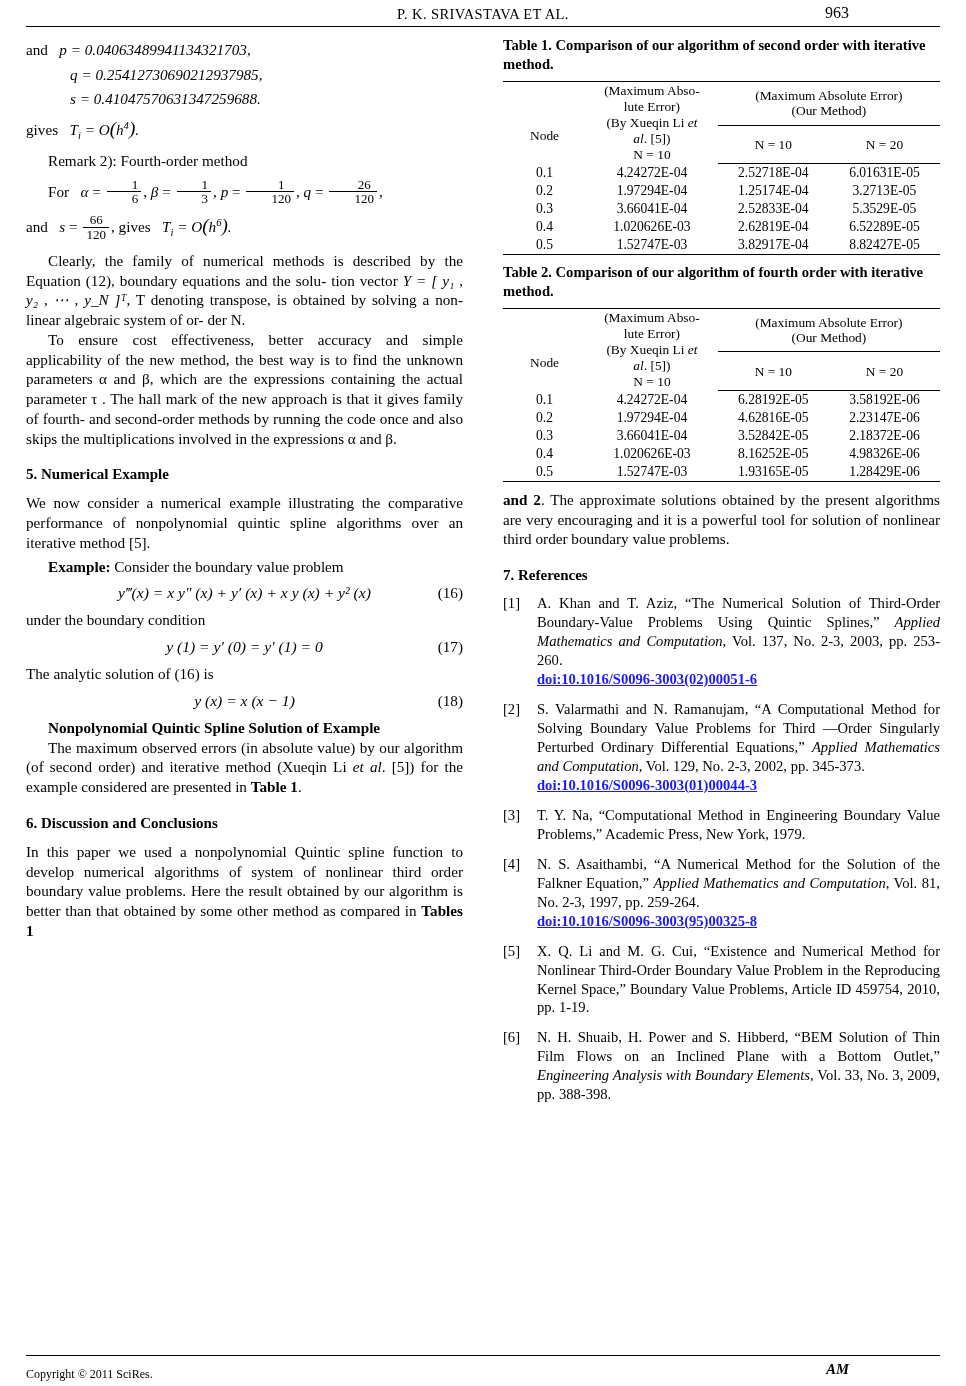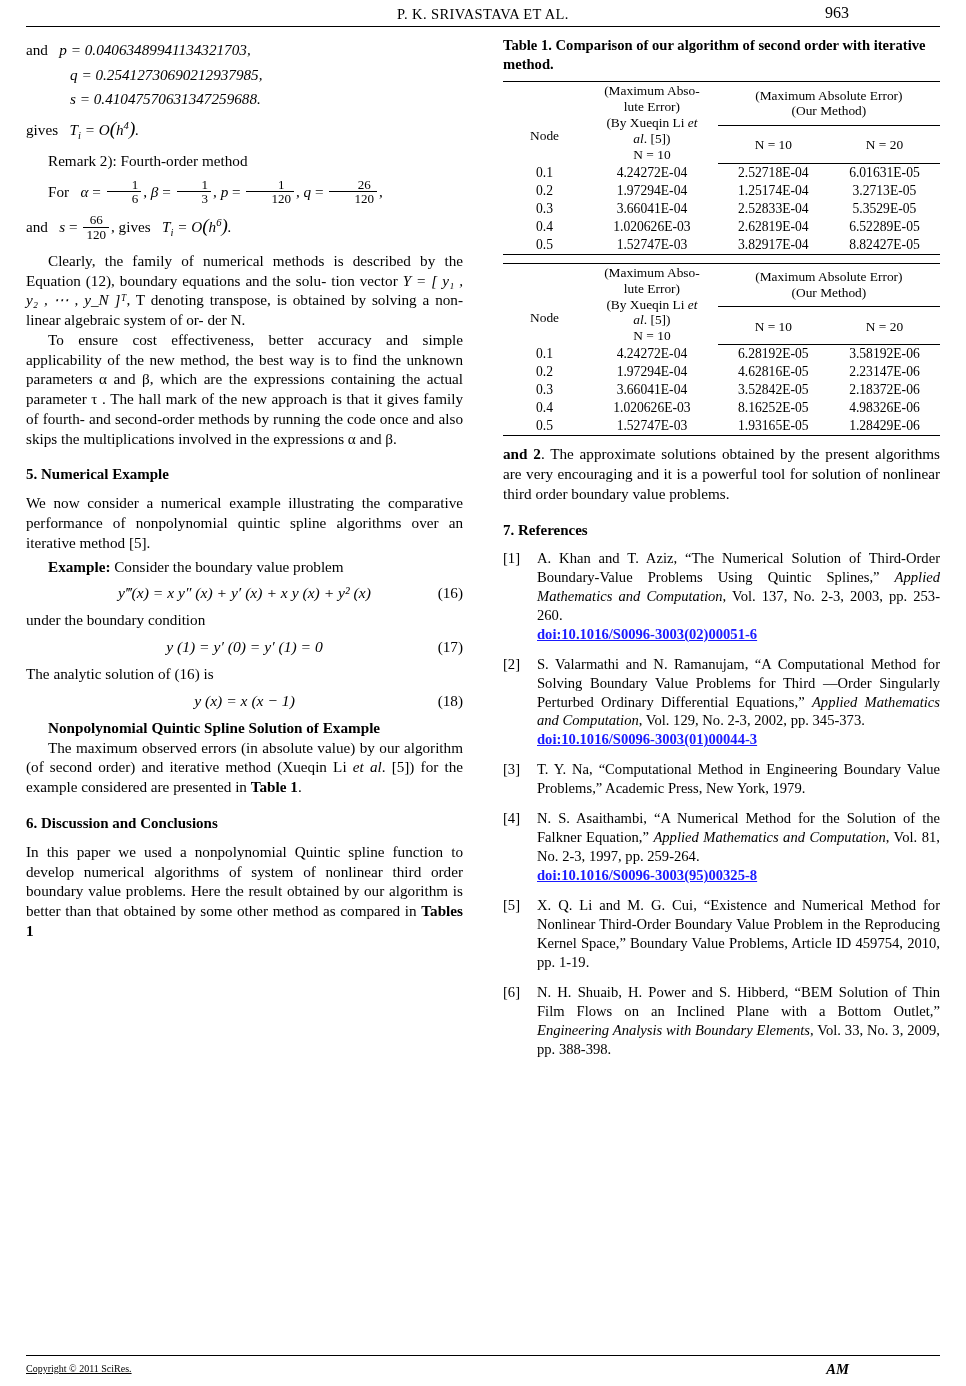--- a/index.html
+++ b/index.html
@@ -157,23 +157,22 @@
     position: absolute;
     left: 26px;
     bottom: 30px;
     width: 914px;
     height: 1px;
     background: #000;
   }
   .footer-left {
     position: absolute;
     left: 26px;
-    bottom: 12px;
-    font-size: 10px;
-    text-decoration: underline;
+    bottom: 4px;
+    font-size: 12px;
   }
   .footer-right {
     position: absolute;
     right: 26px;
     bottom: 8px;
     font-size: 14.6px;
     font-style: italic;
     font-weight: bold;
   }
   .it { font-style: italic; }
@@ -337,20 +336,21 @@
               <td>0.5</td>
               <td>1.52747E-03</td>
               <td>3.82917E-04</td>
               <td>8.82427E-05</td>
             </tr>
       </tbody>
         </table>
     </div>
 
     <div class="tbl-block">
+      <div class="tbl-caption">Table 2. Comparison of our algorithm of fourth order with iterative method.</div>
       <table class="data">
         <tbody>
             <tr class="rule-top">
           <td rowspan="2" style="width:82px" class="hdr-cell">
             <div style="height:26px"></div>
             <div>Node</div>
           </td>
           <td rowspan="2" style="width:132px" class="hdr-cell">
             <div>(Maximum   Abso-</div>
             <div>lute Error)</div>

